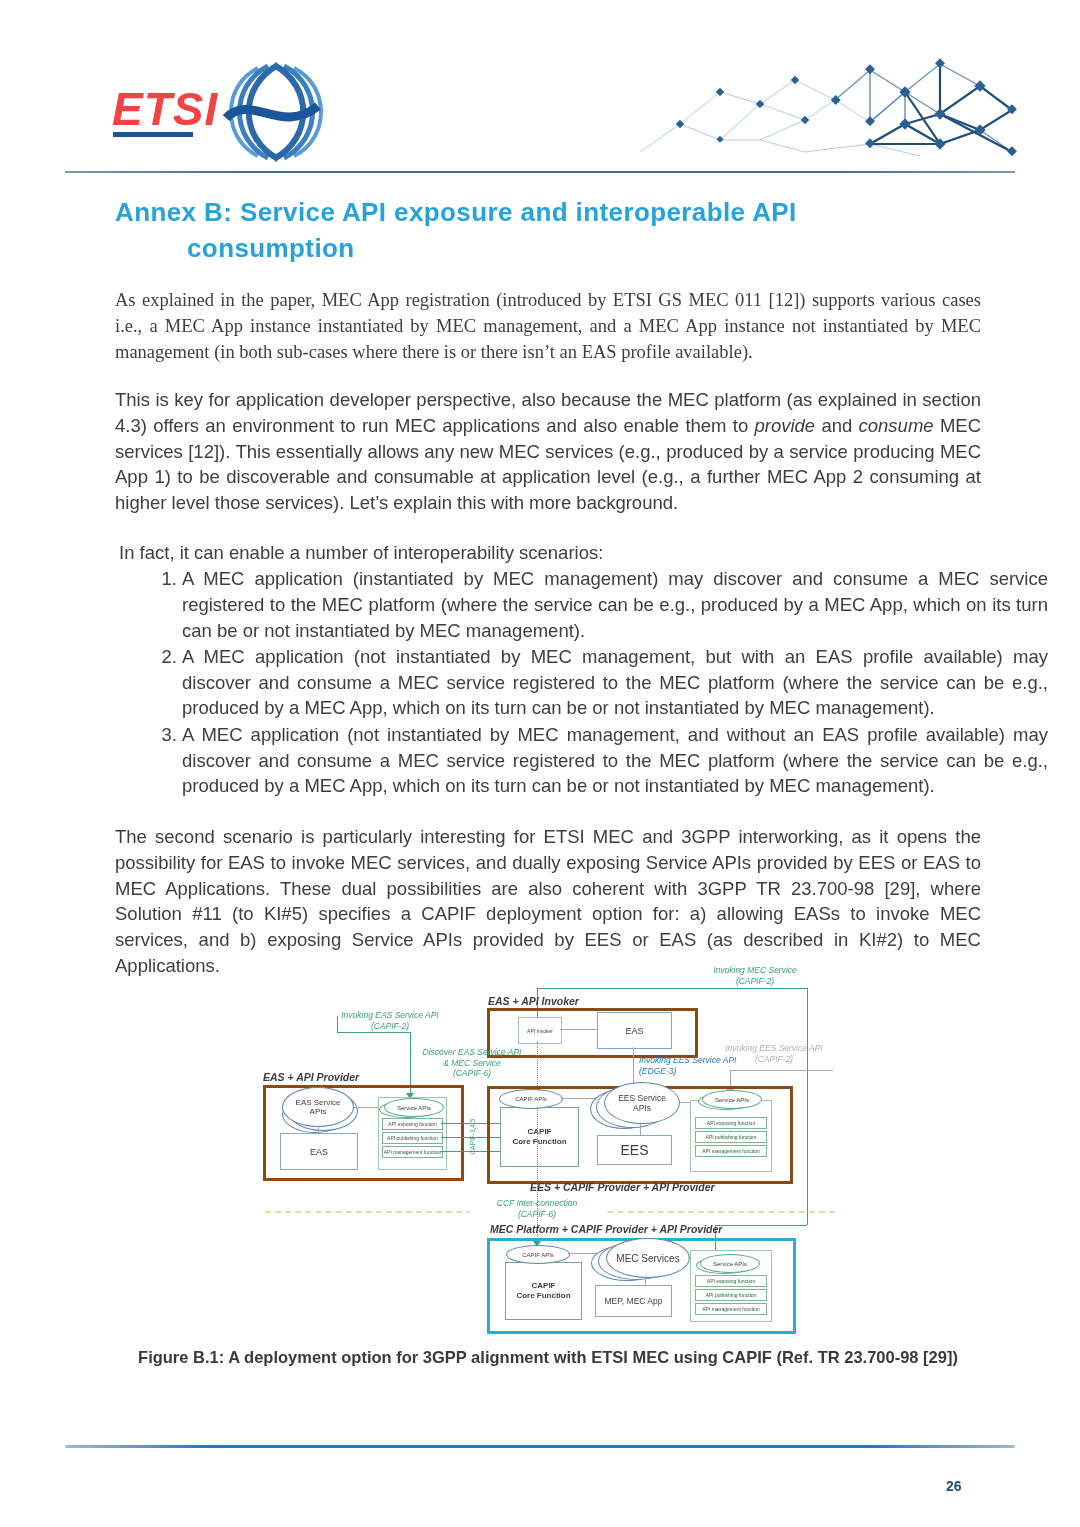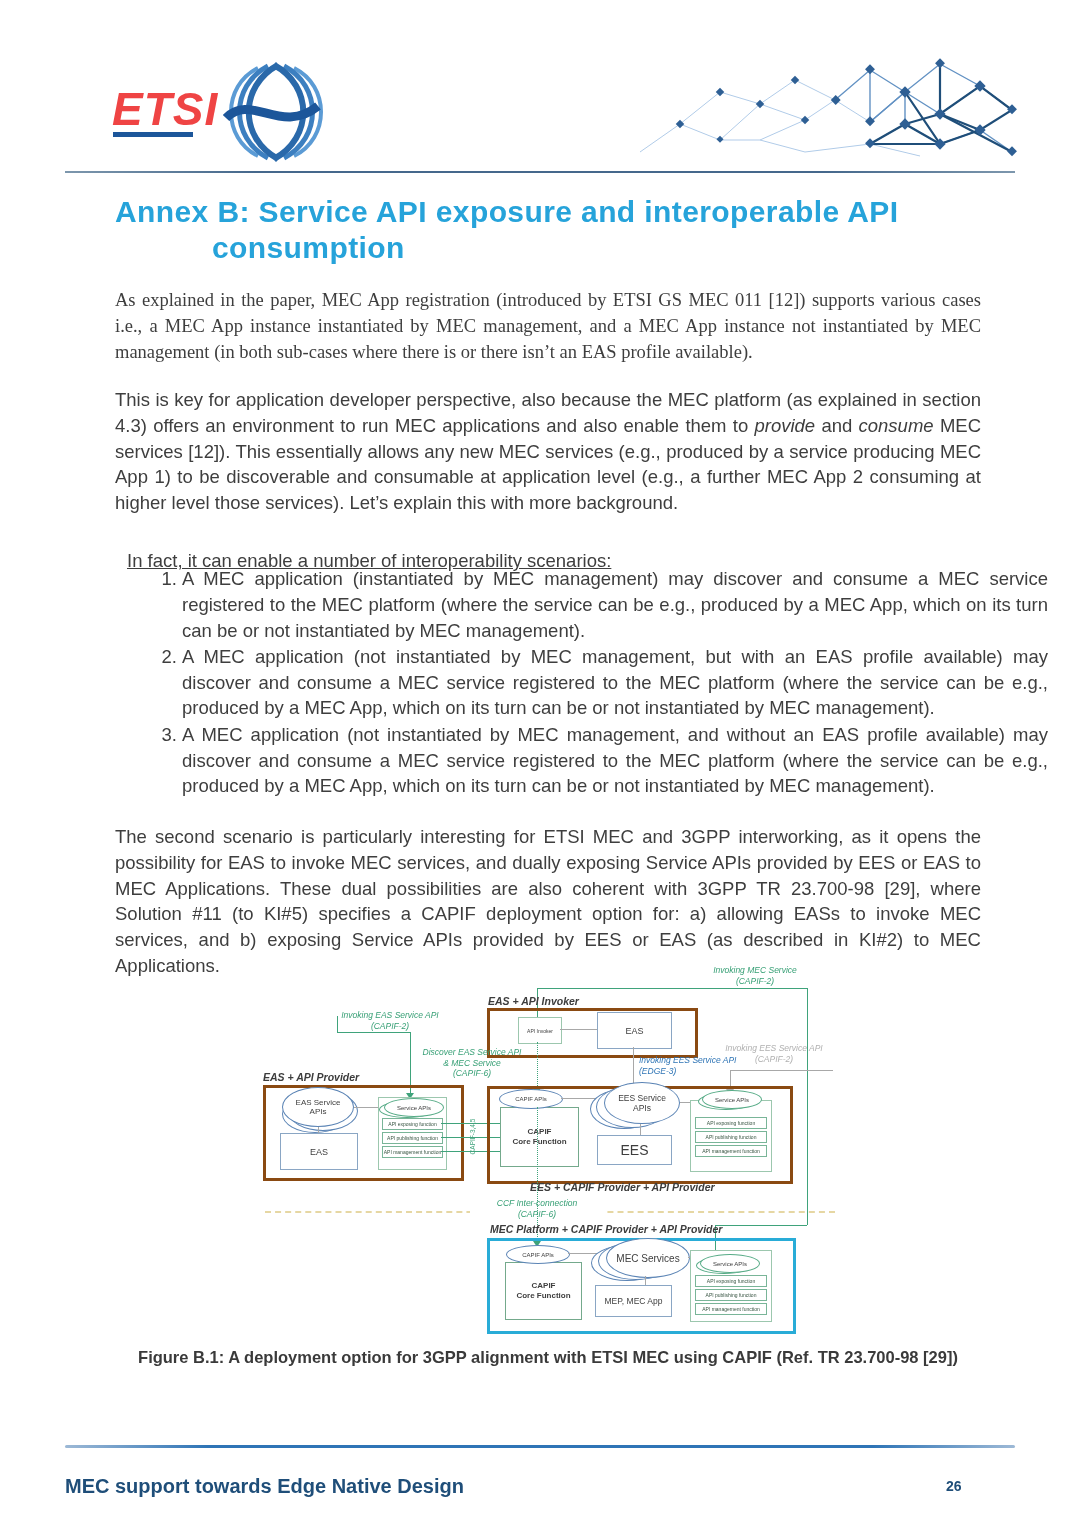--- a/index.html
+++ b/index.html
@@ -9,22 +9,22 @@
 
   
   .logo-text{position:absolute;left:112px;top:82px;font-size:46px;font-weight:bold;
              font-style:italic;color:#ef4444;letter-spacing:1px;}
   .logo-underline{position:absolute;left:113px;top:132px;width:80px;height:5px;background:#1c569a;}
   .header-rule{position:absolute;left:65px;top:171px;width:950px;height:2px;
                background:linear-gradient(90deg,#7d97ad,#45688c 20%,#45688c 80%,#7d97ad);}
 
   
   .title{position:absolute;left:115px;top:194px;width:880px;color:#26a3da;font-weight:bold;
-         font-size:30px;line-height:36px;letter-spacing:.4px;}
-  .title .l2{margin-left:97px;display:block;}
+         font-size:26px;line-height:36px;letter-spacing:.4px;}
+  .title .l2{margin-left:72px;display:block;}
 
   
   .para{position:absolute;left:115px;width:866px;text-align:justify;
         font-size:18.5px;line-height:25.8px;color:#3e3e3e;}
   .para i{font-style:italic;}
   ol.scenarios{position:absolute;left:115px;top:566px;width:866px;margin:0;padding-left:67px;
         font-size:18.5px;line-height:25.8px;text-align:justify;color:#3e3e3e;}
   ol.scenarios li{margin:0 0 0.5px 0;}
 
   
@@ -122,21 +122,21 @@
 
   <h1 class="title" style="margin:0;">
     <span>Annex B: Service API exposure and interoperable API</span>
     <span class="l2">consumption</span>
   </h1>
 
   <p class="para" style="top:288px;margin:0;font-family:Liberation Serif, serif;">As explained in the paper, MEC App registration (introduced by ETSI GS MEC 011 [12]) supports various cases i.e., a MEC App instance instantiated by MEC management, and a MEC App instance not instantiated by MEC management (in both sub-cases where there is or there isn’t an EAS profile available).</p>
 
   <p class="para" style="top:387px;margin:0;"><span>This is key for application developer perspective, also because the MEC platform (as explained in section 4.3) offers an environment to run MEC applications and also enable them to </span><i>provide</i><span> and </span><i>consume</i><span> MEC services [12]).  This essentially allows any new MEC services (e.g., produced by a service producing MEC App 1) to be discoverable and consumable at application level (e.g., a further MEC App 2 consuming at higher level those services). Let’s explain this with more background.</span></p>
 
-  <p class="para" style="top:536px;margin:12px;text-decoration:underline;">In fact, it can enable a number of interoperability scenarios:</p>
+  <p class="para" style="top:536px;margin:4px;">In fact, it can enable a number of interoperability scenarios:</p>
 
   <ol class="scenarios">
     <li>A MEC application (instantiated by MEC management) may discover and consume a MEC service registered to the MEC platform (where the service can be e.g., produced by a MEC App, which on its turn can be or not instantiated by MEC management).</li>
     <li>A MEC application (not instantiated by MEC management, but with an EAS profile available) may discover and consume a MEC service registered to the MEC platform (where the service can be e.g., produced by a MEC App, which on its turn can be or not instantiated by MEC management).</li>
     <li>A MEC application (not instantiated by MEC management, and without an EAS profile available) may discover and consume a MEC service registered to the MEC platform (where the service can be e.g., produced by a MEC App, which on its turn can be or not instantiated by MEC management).</li>
   </ol>
 
   <p class="para" style="top:824px;margin:0;">The second scenario is particularly interesting for ETSI MEC and 3GPP interworking, as it opens the possibility for EAS to invoke MEC services, and dually exposing Service APIs provided by EES or EAS to MEC Applications. These dual possibilities are also coherent with 3GPP TR 23.700-98 [29], where Solution #11 (to KI#5) specifies a CAPIF deployment option for: a) allowing EASs to invoke MEC services, and b) exposing Service APIs provided by EES or EAS (as described in KI#2) to MEC Applications.</p>
 
   <div class="fig">
@@ -261,16 +261,15 @@
     <div class="ell gr" style="left:456px;top:302px;width:54px;height:15px;"></div>
     <div class="ell gr" style="left:460px;top:299px;width:58px;height:17px;font-size:6px;">Service APIs</div>
     <div class="row" style="left:455px;top:320px;width:70px;height:10px;">API exposing function</div>
     <div class="row" style="left:455px;top:334px;width:70px;height:10px;">API publishing function</div>
     <div class="row" style="left:455px;top:348px;width:70px;height:10px;">API management function</div>
   </div>
 
   <div class="caption">Figure B.1: A deployment option for 3GPP alignment with ETSI MEC using CAPIF (Ref. TR 23.700-98 [29])</div>
 
   <div class="footer-rule"></div>
-  <div class="footer-title">MEC support towards Edge Native Design</div>
   <div class="page-num">26</div>
 
 </div>
 
 </body></html>

